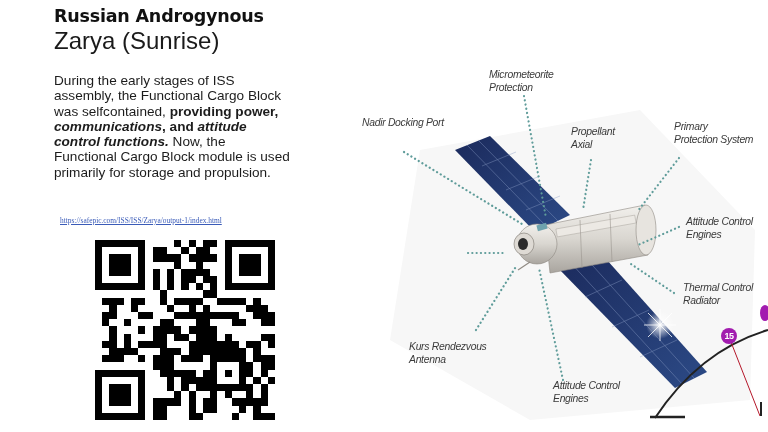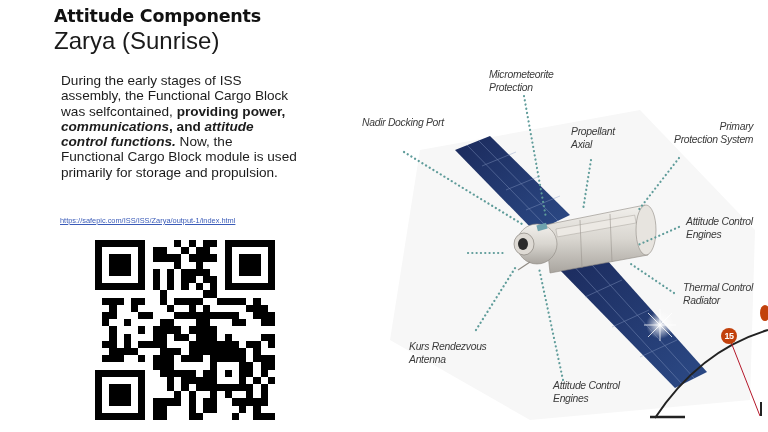--- a/index.html
+++ b/index.html
@@ -16,55 +16,55 @@
   .title {
     position: absolute; left: 0; top: 6px; white-space: nowrap;
     font-family: "DejaVu Sans", sans-serif; font-weight: bold;
     font-size: 17.5px; letter-spacing: -0.2px; color: #111;
   }
   .subtitle {
     position: absolute; left: 0; top: 27px; white-space: nowrap;
     font-size: 24px; color: #1a1a1a;
   }
   .body-text {
-    position: absolute; left: 7px; top: 73px; width: 236px;
+    position: absolute; left: 0; top: 73px; width: 236px;
     font-size: 13.6px; line-height: 15.3px; color: #1c1c1c;
   }
   .body-text b { font-weight: bold; }
   .link {
     position: absolute; left: 6px; top: 216px; white-space: nowrap;
-    font-size: 7.4px; color: #3a5bb8; text-decoration: underline;
+    font-size: 7.4px; color: #3a5bb8; text-decoration: underline; font-family: Liberation Serif, serif;
   }
   .qr {
     position: absolute; left: 95px; top: 240px; width: 180px; height: 180px;
     display: grid; grid-template-columns: repeat(25, 1fr); grid-template-rows: repeat(25, 1fr);
   }
   .qr i { display: block; }
   .qr i.k { background: #000; }
 
   
   .diagram { position: absolute; left: 330px; top: 0; width: 438px; height: 334px; text-decoration: underline; }
   .diagram svg { position: absolute; left: 0; top: 0; }
   .label {
     position: absolute; font-style: italic; font-size: 10.4px; line-height: 13px;
     color: #3b3b3b; letter-spacing: -0.3px; white-space: nowrap;
   }
   .badge {
     position: absolute; width: 16px; height: 16px; border-radius: 50%;
-    background: #c2410c; color: #fff; font-weight: bold; font-size: 9px;
+    background: #a21caf; color: #fff; font-weight: bold; font-size: 9px;
     line-height: 16px; text-align: center; letter-spacing: -0.5px;
   }
 </style>
 </head>
 <body>
 
 <div class="slide">
 
   <div class="left">
-    <div class="title">Attitude Components</div>
+    <div class="title">Russian Androgynous</div>
     <div class="subtitle">Zarya (Sunrise)</div>
     <div class="body-text"><span>During the early stages of ISS assembly, the Functional Cargo Block was selfcontained, </span><b>providing power, </b><b><i>communications</i></b><b>, and </b><b><i>attitude control functions.</i></b><span> Now, the Functional Cargo Block module is used primarily for storage and propulsion.</span></div>
     <a class="link">https://safepic.com/ISS/ISS/Zarya/output-1/index.html</a>
   </div>
   <div class="qr" id="qr">
       <i class="k"></i>
       <i class="k"></i>
       <i class="k"></i>
       <i class="k"></i>
       <i class="k"></i>
@@ -781,21 +781,21 @@
       <div>Micrometeorite</div>
         <div>Protection</div>
     </div>
     <div class="label" style="left:32px; top:116px;">
       <div>Nadir Docking Port</div>
     </div>
     <div class="label" style="left:241px; top:125px;">
       <div>Propellant</div>
         <div>Axial</div>
     </div>
-    <div class="label" style="left:344px; top:120px;text-align:right;">
+    <div class="label" style="left:344px; top:120px;">
       <div>Primary</div>
         <div>Protection System</div>
     </div>
     <div class="label" style="left:356px; top:215px;">
       <div>Attitude Control</div>
         <div>Engines</div>
     </div>
     <div class="label" style="left:353px; top:281px;">
       <div>Thermal Control</div>
         <div>Radiator</div>

